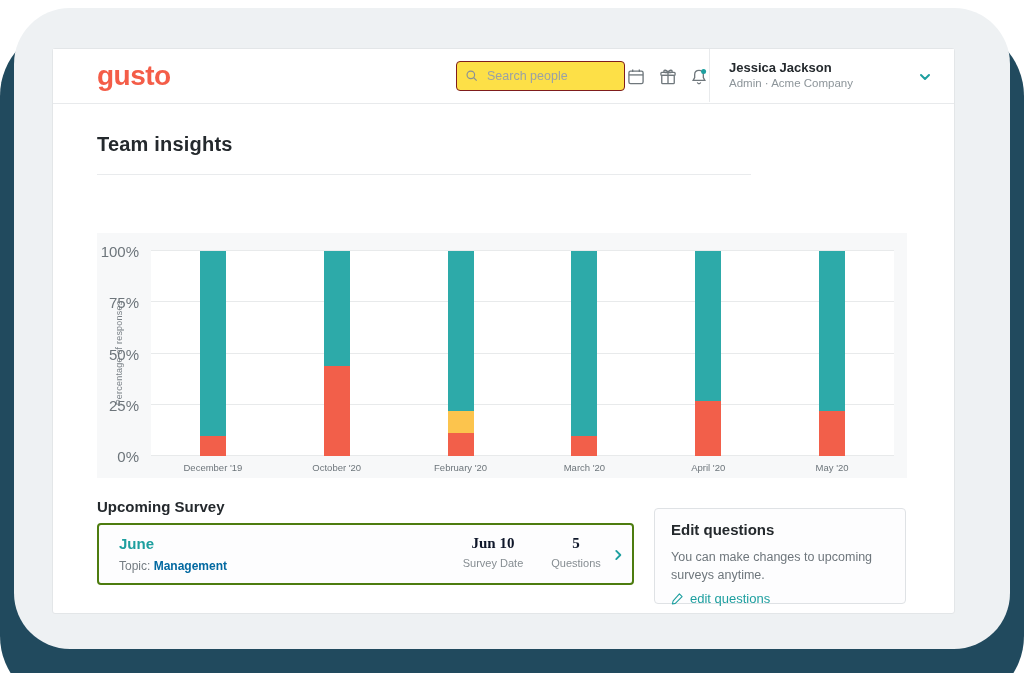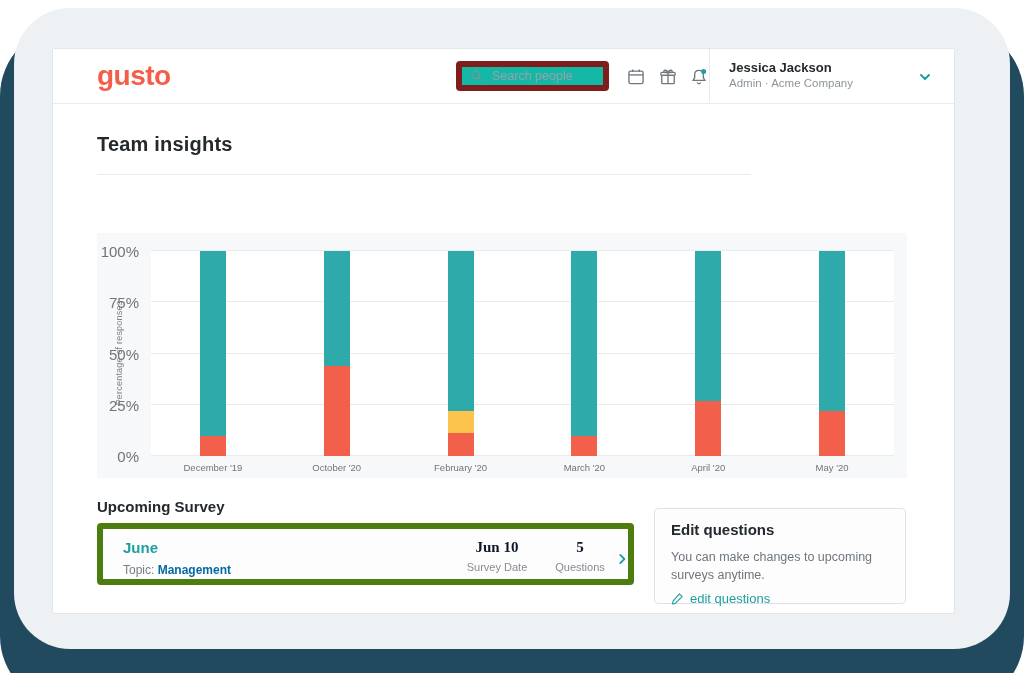--- a/index.html
+++ b/index.html
@@ -8,22 +8,22 @@
 
   
   .backdrop{position:absolute;left:0;top:26px;width:1024px;height:680px;border-radius:70px;}
   .bezel{position:absolute;left:14px;top:8px;width:996px;height:641px;border-radius:56px;background:#eef1f3;}
   .screen{position:absolute;left:52px;top:48px;width:901px;height:564px;background:#fff;
           border:1px solid #e3e6e8;border-radius:3px;}
 
   
   .hdr{position:absolute;left:0;top:0;width:100%;height:54px;border-bottom:1px solid #e8eaec;background:#fff;}
   .logo{position:absolute;left:44px;top:11px;font-size:28px;font-weight:bold;letter-spacing:-.5px;color:#f45d48;}
-  .search{position:absolute;left:403px;top:12px;width:153px;height:30px;border:6px solid #7f1d1d;border-radius:4px;
-          display:flex;align-items:center;padding:0 8px;box-sizing:border-box;background:#14b8a6;}
+  .search{position:absolute;left:403px;top:12px;width:169px;height:30px;border:1px solid #7f1d1d;border-radius:4px;
+          display:flex;align-items:center;padding:0 8px;box-sizing:border-box;background:#fde047;}
   .search input{border:none;outline:none;width:100%;font-size:12.5px;color:#3c4247;margin-left:6px;
                 font-family:"Liberation Sans",sans-serif;background:transparent;}
   .search input::placeholder{color:#9aa1a6;}
   .hicon{position:absolute;top:18px;width:20px;height:20px;cursor:pointer;}
   .hdr-divider{position:absolute;left:656px;top:0;width:1px;height:53px;background:#e8eaec;}
   .user{position:absolute;left:676px;top:10px;cursor:pointer;}
   .user-name{font-size:13px;font-weight:bold;color:#24292d;line-height:17px;}
   .user-meta{font-size:11.5px;color:#8d959a;line-height:15px;}
   .chev-down{position:absolute;left:864px;top:20px;width:16px;height:16px;}
 
@@ -45,21 +45,21 @@
   .y-ticks{position:absolute;left:0;top:18px;width:48px;height:205px;}
   .y-tick{position:absolute;right:6px;transform:translateY(50%);font-size:15px;color:#6d757b;}
   .y-title{position:absolute;left:22px;top:120px;transform:translate(-50%,-50%) rotate(-90deg);
            white-space:nowrap;font-size:9px;color:#7b8288;letter-spacing:.2px;}
   .x-labels{position:absolute;left:54px;top:229px;width:743px;display:flex;}
   .x-label{flex:1;text-align:center;font-size:9.5px;color:#6d757b;}
 
   
   .upcoming-h{position:absolute;left:44px;top:449px;font-size:15px;font-weight:bold;color:#24292d;}
   .survey-card{position:absolute;left:44px;top:474px;width:537px;height:62px;background:#fdfdfe;
-               border:6px solid #4d7c0f;border-radius:4px;box-sizing:border-box;cursor:pointer;}
+               border:2px solid #4d7c0f;border-radius:4px;box-sizing:border-box;cursor:pointer;}
   .survey-month{position:absolute;left:20px;top:10px;font-size:15px;font-weight:bold;color:#1d9f9f;}
   .survey-topic{position:absolute;left:20px;top:34px;font-size:12px;color:#757d83;}
   .survey-topic b{color:#0369a1;}
   .sc-block{position:absolute;top:9px;text-align:center;}
   .sc-big{font-size:15px;font-weight:bold;color:#0f172a;line-height:19px;font-family:Liberation Serif, serif;}
   .sc-small{font-size:11px;color:#868d92;margin-top:4px;}
   .sc-date{left:349px;width:90px;}
   .sc-q{left:447px;width:60px;}
   .chev-right{position:absolute;left:512px;top:23px;width:14px;height:14px;}
 

